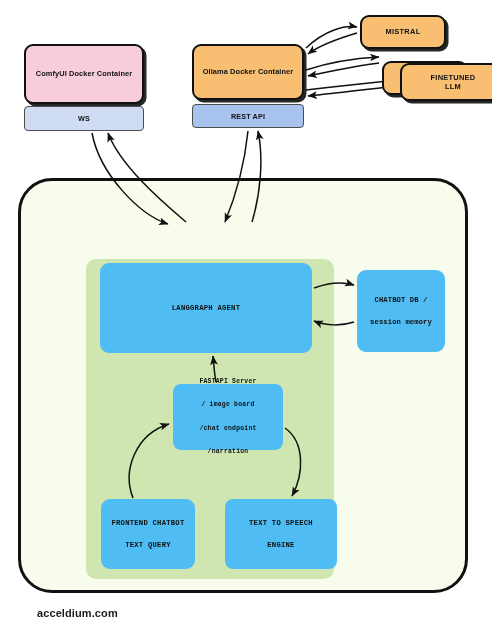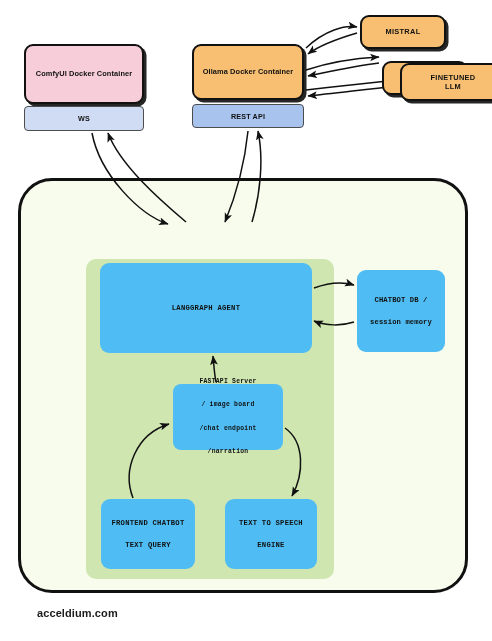--- a/index.html
+++ b/index.html
@@ -180,21 +180,21 @@
     <span class="ln">/ image board</span>
     <span class="ln">/chat endpoint</span>
     <span class="ln">/narration</span>
   </div>
 
   <div class="node svc" style="left:101px; top:499px; width:94px; height:70px;justify-content:center;">
     <span class="ln">FRONTEND CHATBOT</span>
     <span class="ln">TEXT QUERY</span>
   </div>
 
-  <div class="node svc" style="left:225px; top:499px; width:92px; height:70px;">
+  <div class="node svc" style="left:225px; top:499px; width:112px; height:70px;border-radius:8px;">
     <span class="ln">TEXT TO SPEECH</span>
     <span class="ln">ENGINE</span>
   </div>
 
   <svg class="edges" viewBox="0 0 492 641">
     <defs>
       <marker id="ah" markerWidth="7" markerHeight="7" refX="6.0" refY="2.6" orient="auto" markerUnits="strokeWidth">
         <path d="M0,0 L6.4,2.6 L0,5.2 L1.5,2.6 z" fill="#111111"></path>
       </marker>
     </defs>

